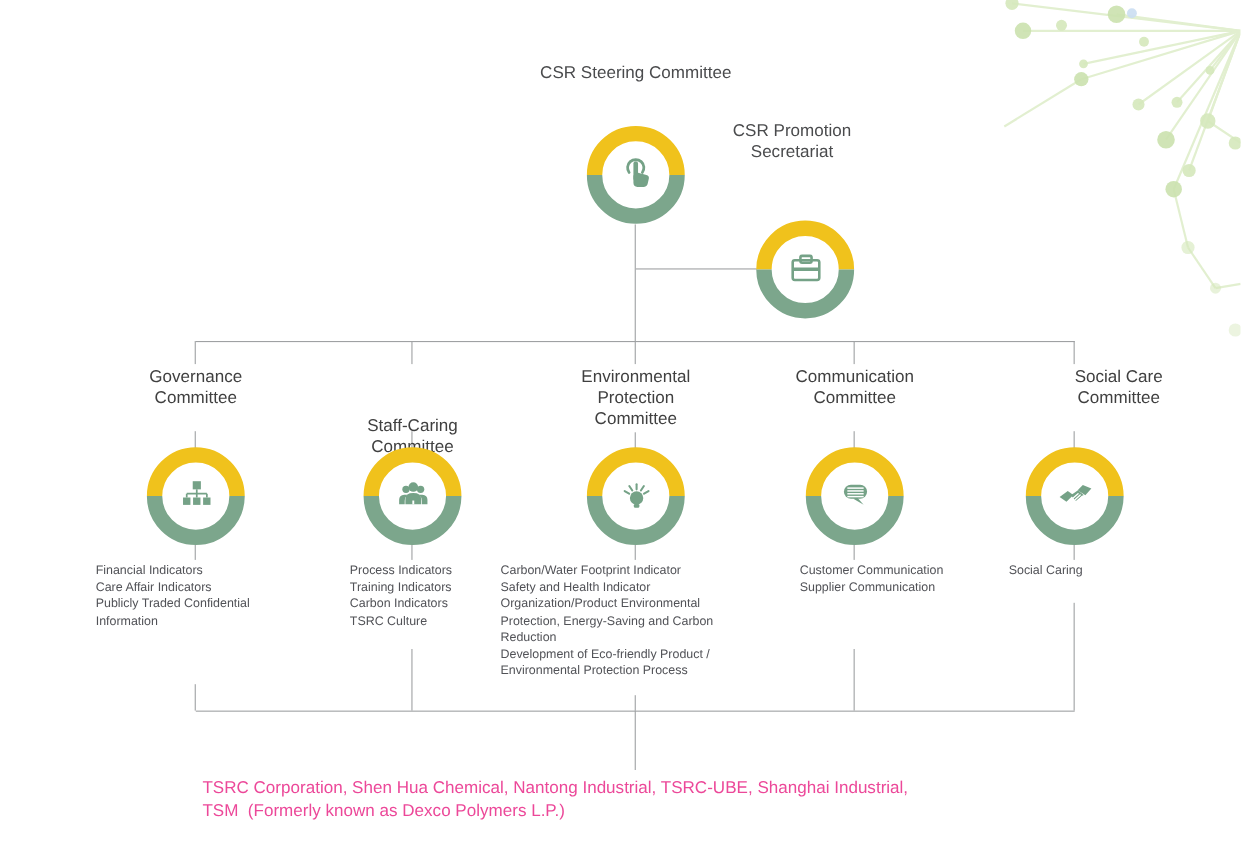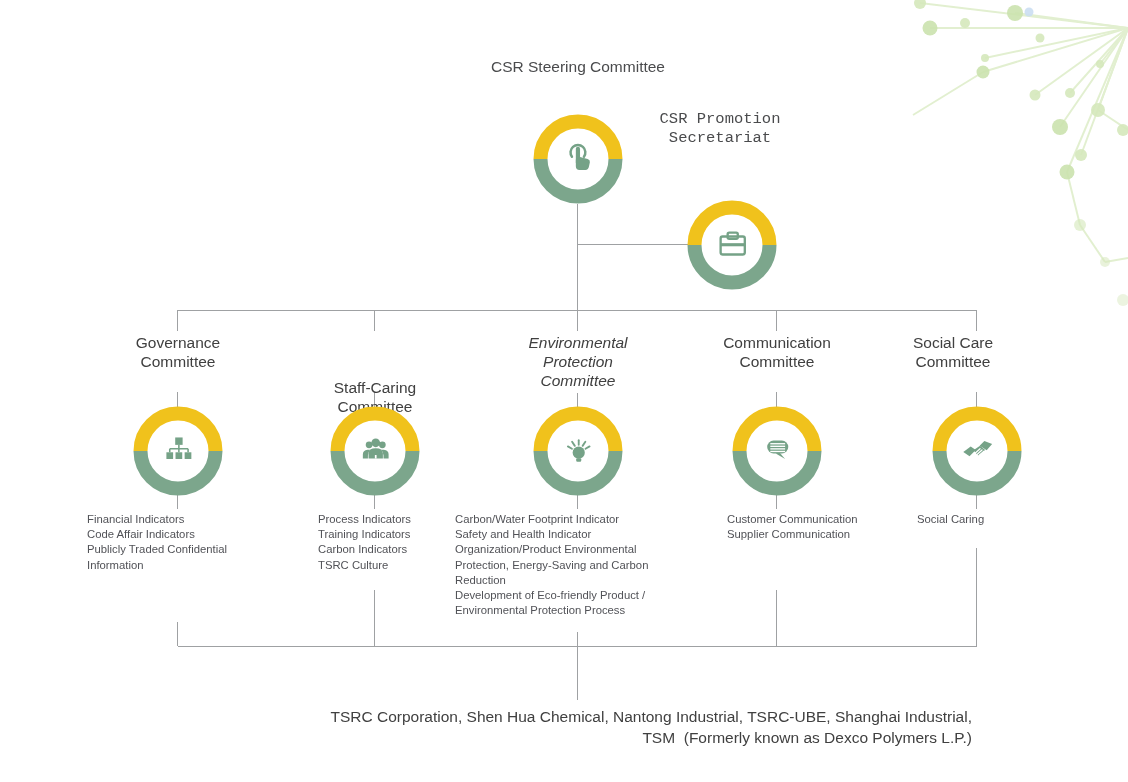--- a/index.html
+++ b/index.html
@@ -13,34 +13,34 @@
   .vline { width:1px; }
   .hline { height:1px; }
   .center-text { text-align:left; }
 
   .main-title {
     position:absolute; left:428px; top:58px; width:300px;
     font-size:15.5px; text-align:center; color:#4A4B4D;
   }
   .sec-label {
     position:absolute; left:610px; top:110px; width:220px;
-    font-size:15.5px; line-height:19px; text-align:center; color:#4A4B4D;font-family:Liberation Mono, monospace;
+    font-size:15.5px; line-height:19px; text-align:center; color:#4A4B4D;
   }
   .ring { position:absolute; width:90px; height:90px; }
   .ctitle {
     position:absolute; width:170px; text-align:center;
     font-size:15.5px; line-height:19px; color:#404040; white-space:pre-line;
   }
   .clist {
     position:absolute; font-size:11.3px; line-height:15.2px; color:#515257;
   }
   .clist .item { white-space:pre-line; }
   .footer-text {
     position:absolute; left:184px; top:706px; width:788px;
-    font-size:15.5px; line-height:21px; text-align:right; color:#404040;
+    font-size:15.5px; line-height:21px; text-align:left; color:#ec4899;
     white-space:pre-wrap;
   }
   .deco { position:absolute; top:0; right:0; }
 </style>
 </head>
 <body>
 
 <div id="stage">
 
   <svg class="deco" width="310" height="340" viewBox="0 0 310 340">
@@ -138,26 +138,26 @@
       <rect x="17.5" y="8.5" width="13" height="8" rx="2"></rect>
       <rect x="8.5" y="13.5" width="31" height="23" rx="2.5"></rect>
       <line x1="8.5" y1="24" x2="39.5" y2="24" stroke-width="4"></line>
     </g>
   </svg>
 
   <div class="ctitle" style="left:93px; top:333px;">Governance
 Committee</div>
   <div class="ctitle" style="left:290px; top:333px;margin-top:45px;">Staff-Caring
 Committee</div>
-  <div class="ctitle" style="left:493px; top:333px;font-style:italic;">Environmental
+  <div class="ctitle" style="left:493px; top:333px;">Environmental
 Protection
 Committee</div>
   <div class="ctitle" style="left:692px; top:333px;">Communication
 Committee</div>
-  <div class="ctitle" style="left:868px; top:333px;">Social Care
+  <div class="ctitle" style="left:932px; top:333px;">Social Care
 Committee</div>
 
   <svg class="ring" style="left:133px; top:406px;" viewBox="0 0 90 90">
     <path d="M7.5 45 A37.5 37.5 0 0 1 82.5 45" fill="none" stroke="#F0C21C" stroke-width="14"></path>
     <path d="M82.5 45 A37.5 37.5 0 0 1 7.5 45" fill="none" stroke="#7CA68C" stroke-width="14"></path>
     <g transform="translate(27,26) scale(0.78)" fill="#75A287">
       <rect x="19.5" y="7" width="9.5" height="9.5"></rect>
       <path d="M24.2 16.5 V21.5 M12.5 21.5 H36 M12.5 21.5 V26 M24.2 21.5 V26 M36 21.5 V26" fill="none" stroke="#75A287" stroke-width="2"></path>
       <rect x="8.2" y="26" width="8.6" height="8.6"></rect>
       <rect x="19.9" y="26" width="8.6" height="8.6"></rect>
@@ -220,21 +220,21 @@
       <g stroke="#ffffff" stroke-width="1.6" stroke-linecap="round">
         <line x1="21" y1="27" x2="27" y2="21.5"></line>
         <line x1="23.5" y1="28.5" x2="29.5" y2="23"></line>
         <line x1="26" y1="30" x2="32" y2="24.5"></line>
       </g>
     </g>
   </svg>
 
   <div class="clist" style="left:87px; top:512px; width:205px;">
     <div class="item">Financial Indicators</div>
-    <div class="item">Code Affair Indicators</div>
+    <div class="item">Care Affair Indicators</div>
     <div class="item">Publicly Traded Confidential
 Information</div>
   </div>
 
   <div class="clist" style="left:318px; top:512px; width:150px;">
     <div class="item">Process Indicators</div>
     <div class="item">Training Indicators</div>
     <div class="item">Carbon Indicators</div>
     <div class="item">TSRC Culture</div>
   </div>

